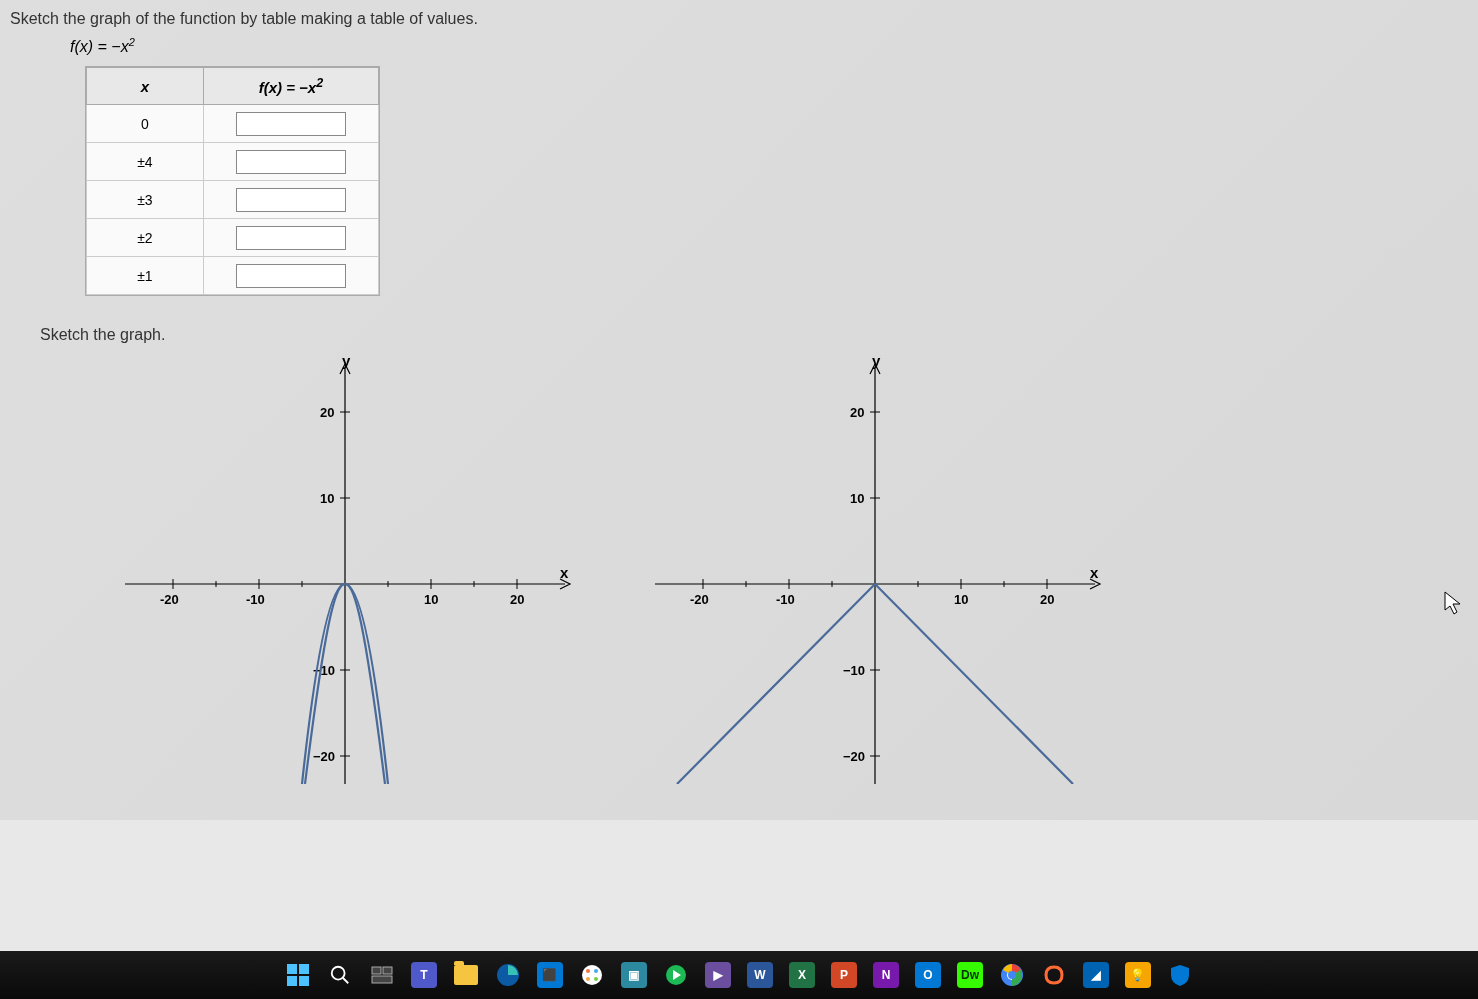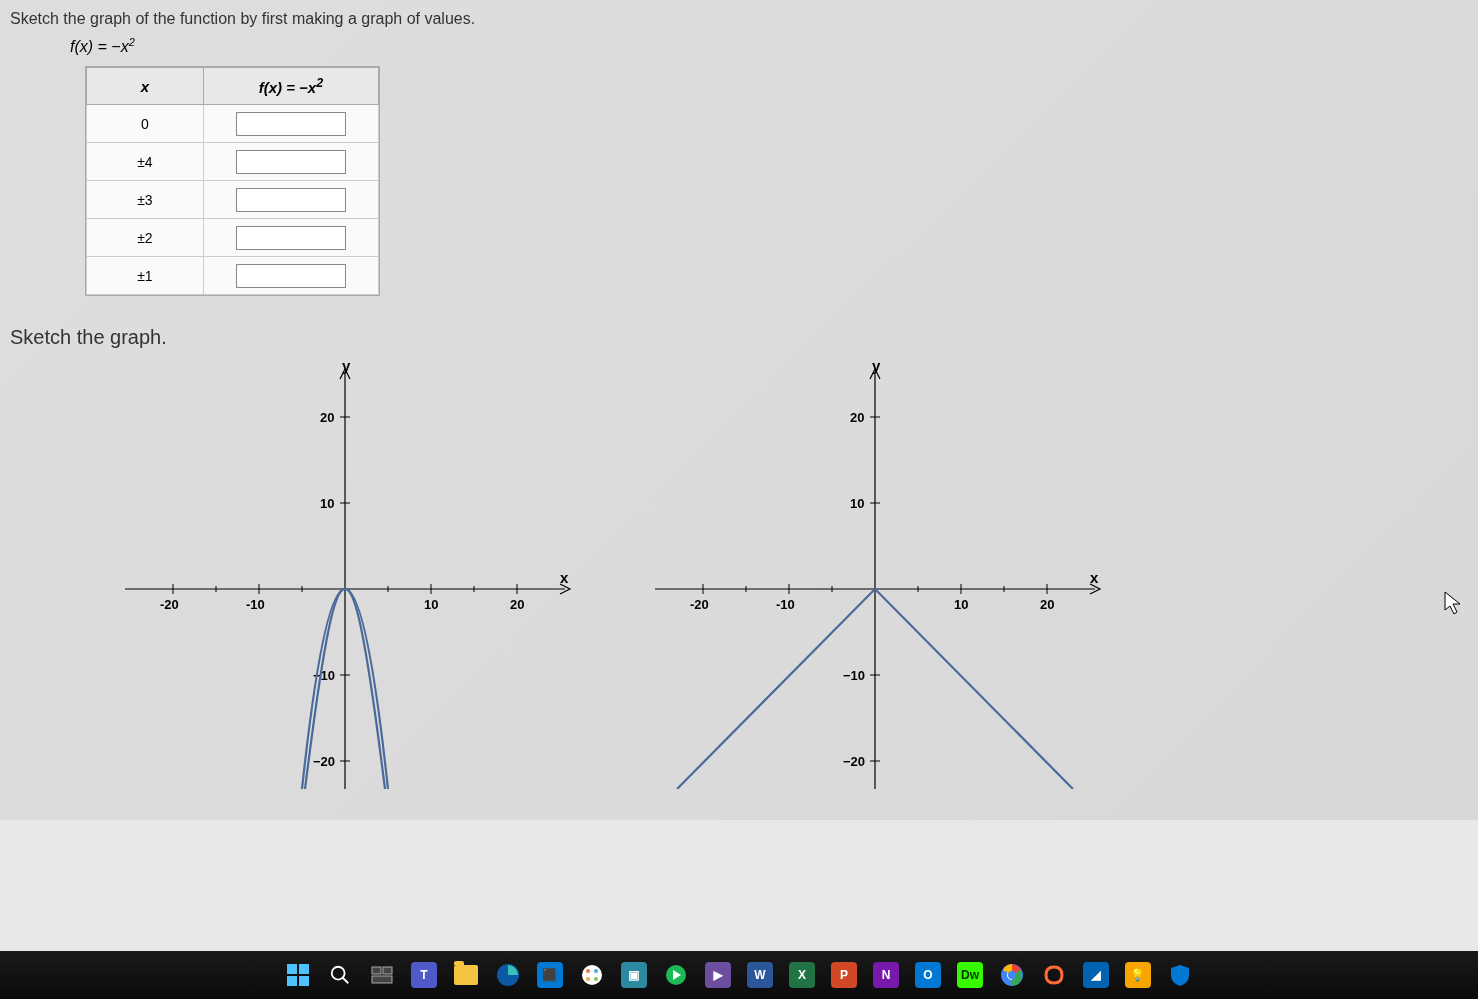--- a/index.html
+++ b/index.html
@@ -54,23 +54,24 @@
     }
     td input {
       width: 110px;
       height: 24px;
       border: 1px solid #888;
       background: #fff;
       text-align: center;
       font-size: 13px;
     }
     .sketch-label {
-      font-size: 20px;
+      font-size: 16px;
       color: #333;
       margin-top: 30px;
+      margin-left: 30px;
     }
     .graphs {
       display: flex;
       gap: 60px;
       margin-top: 10px;
       margin-left: 100px;
     }
     .graph-svg { width: 470px; height: 430px; }
     .axis { stroke: #000; stroke-width: 1.2; }
     .tick { stroke: #000; stroke-width: 1; }
@@ -119,21 +120,21 @@
     .cursor {
       position: absolute;
       right: 15px;
       top: 590px;
     }
   </style>
 </head>
 <body>
 
 <div class="content">
-  <div class="instruction">Sketch the graph of the function by first making a graph of values.</div>
+  <div class="instruction">Sketch the graph of the function by table making a table of values.</div>
   <div class="equation">
     <span>f(x)</span><span> = </span><span>−x</span><sup>2</sup>
   </div>
 
   <div class="table-wrap">
     <table>
       <thead>
         <tr>
           <th>x</th>
           <th><span>f(x) = −x</span><sup>2</sup></th>

